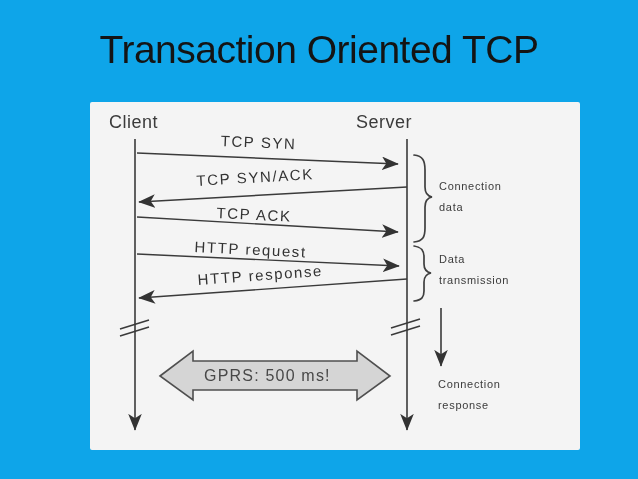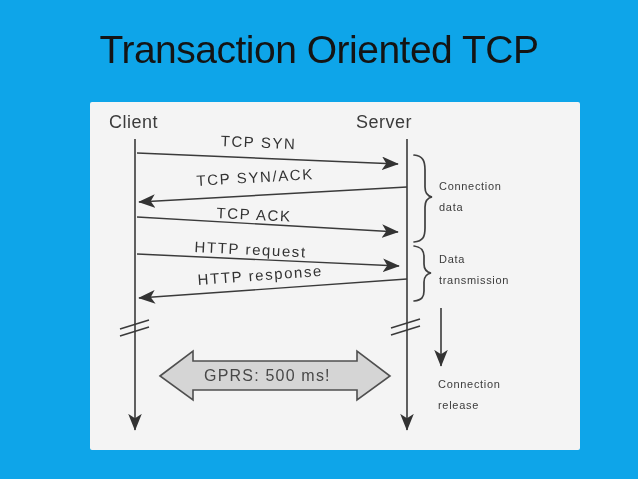--- a/index.html
+++ b/index.html
@@ -85,18 +85,18 @@
     <div>data</div>
   </div>
   <div class="lbl side phase1">
     <div>Data</div>
     <div>transmission</div>
   </div>
 
 
   <div class="lbl side release">
     <div>Connection</div>
-    <div>release</div>
+    <div>response</div>
   </div>
 
   <div class="lbl gprs-text">GPRS: 500 ms!</div>
 
 </div>
 
 </body></html>

